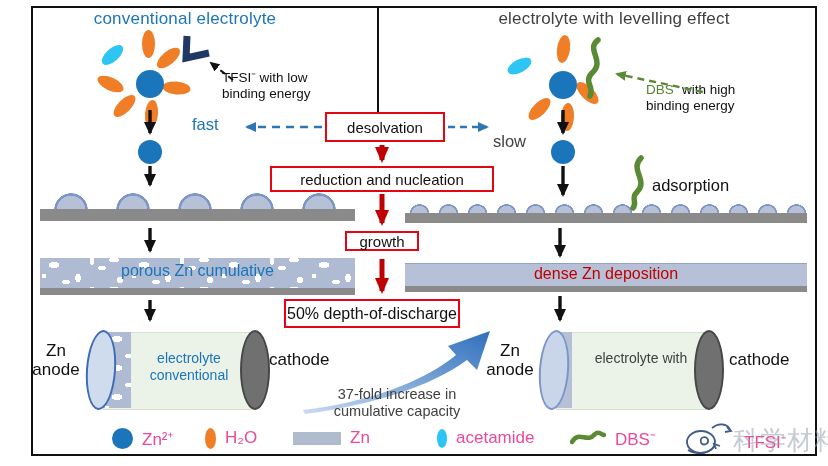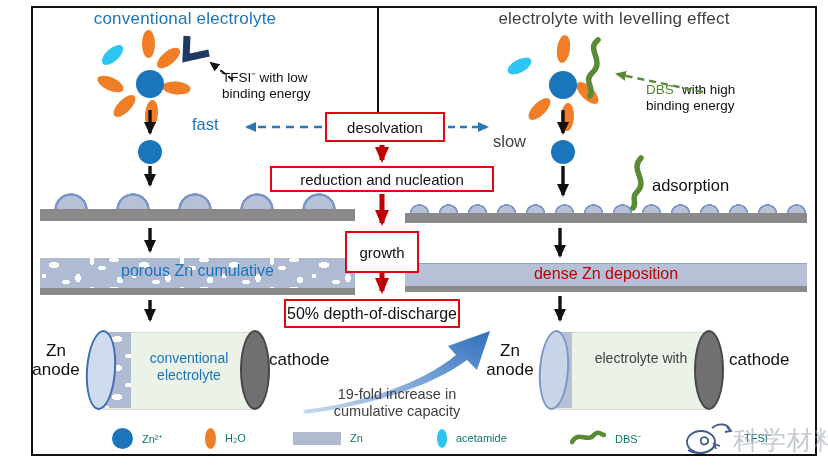--- a/index.html
+++ b/index.html
@@ -35,21 +35,21 @@
     radial-gradient(4px 6px at 52px 3px,#fff 60%,transparent 61%),
     radial-gradient(8px 4px at 74px 2px,#fff 60%,transparent 61%),
     radial-gradient(4px 4px at 4px 18px,#fff 60%,transparent 61%);}
   .dep-label{font-size:16px;text-align:center;z-index:3;}
   .cap{border-radius:50%;box-sizing:border-box;}
   .cell-label{font-size:14px;line-height:17px;text-align:center;z-index:3;}
   .side-label{font-size:17px;line-height:19px;text-align:center;}
   .cathode-label{font-size:17px;}
   .overlay{left:0;top:0;z-index:2;pointer-events:none;}
   .legend-item{display:flex;align-items:center;gap:9px;top:427px;height:22px;}
-  .legend-label{font-size:11px;color:#0f766e;}
+  .legend-label{font-size:17px;color:#ec4899;}
   .watermark-text{left:733px;top:423px;font-size:26px;color:rgba(152,160,174,.55);letter-spacing:1px;z-index:6;white-space:nowrap;}
   .z3{z-index:3;}
 </style>
 </head>
 <body>
 
 <div id="canvas">
 
   <div class="abs frame"></div>
   <div class="abs divider"></div>
@@ -144,21 +144,21 @@
   <div class="abs note" style="left:646px;top:82px;width:130px;">
     <div><span class="t-green">DBS⁻</span><span> with high</span></div>
     <div>binding energy</div>
   </div>
 
   <div class="abs speed t-blue" style="left:192px;top:115px;">fast</div>
   <div class="abs speed t-red" style="left:493px;top:132px;">slow</div>
 
   <div class="abs stepbox" style="left:325px;top:112px;width:120px;height:30px;">desolvation</div>
   <div class="abs stepbox" style="left:270px;top:166px;width:224px;height:26px;">reduction and nucleation</div>
-  <div class="abs stepbox" style="left:345px;top:231px;width:74px;height:42px;">growth</div>
+  <div class="abs stepbox" style="left:345px;top:231px;width:74px;height:20px;">growth</div>
   <div class="abs stepbox" style="left:284px;top:299px;width:176px;height:29px;font-size:16px;">50% depth-of-discharge</div>
 
   <div class="abs ion" style="left:138px;top:140px;width:24px;height:24px;"></div>
   <div class="abs ion" style="left:551px;top:140px;width:24px;height:24px;"></div>
 
   <div class="abs" style="left:652px;top:176px;font-size:16.5px;">adsorption</div>
 
   <div class="abs bumps-left"></div>
   <div class="abs bar" style="left:40px;top:209px;width:315px;height:12px;"></div>
   <div class="abs bumps-right"></div>
@@ -174,27 +174,27 @@
 
   <div class="abs side-label" style="left:24px;top:341px;width:64px;">
     <div>Zn</div>
     <div>anode</div>
   </div>
   <div class="abs" style="left:103px;top:332px;width:152px;height:76px;background:#ebf2e7;border:1px solid #d7ded2;"></div>
   <div class="abs porous" style="left:103px;top:332px;width:28px;height:76px;"></div>
   <div class="abs cap" style="left:86px;top:330px;width:30px;height:80px;background:#cfdcee;border:2px solid #3f6cb5;transform:rotate(4deg);"></div>
   <div class="abs cap" style="left:240px;top:330px;width:30px;height:80px;background:#707070;border:2px solid #474747;"></div>
   <div class="abs cell-label t-blue" style="left:133px;top:350px;width:112px;">
+    <div>electrolyte</div>
     <div>conventional</div>
-    <div>electrolyte</div>
   </div>
   <div class="abs cathode-label" style="left:269px;top:350px;">cathode</div>
 
   <div class="abs t-red z3" style="left:312px;top:386px;width:170px;text-align:center;font-size:14.5px;line-height:17px;">
-    <div>19-fold increase in</div>
+    <div>37-fold increase in</div>
     <div>cumulative capacity</div>
   </div>
 
   <div class="abs side-label" style="left:478px;top:341px;width:64px;">
     <div>Zn</div>
     <div>anode</div>
   </div>
   <div class="abs" style="left:556px;top:332px;width:152px;height:76px;background:#ebf2e7;border:1px solid #d7ded2;"></div>
   <div class="abs" style="left:556px;top:332px;width:16px;height:76px;background:#b6c1d7;"></div>
   <div class="abs cap" style="left:539px;top:330px;width:30px;height:80px;background:#c9d6ea;border:2px solid #7d96c8;transform:rotate(4deg);"></div>

